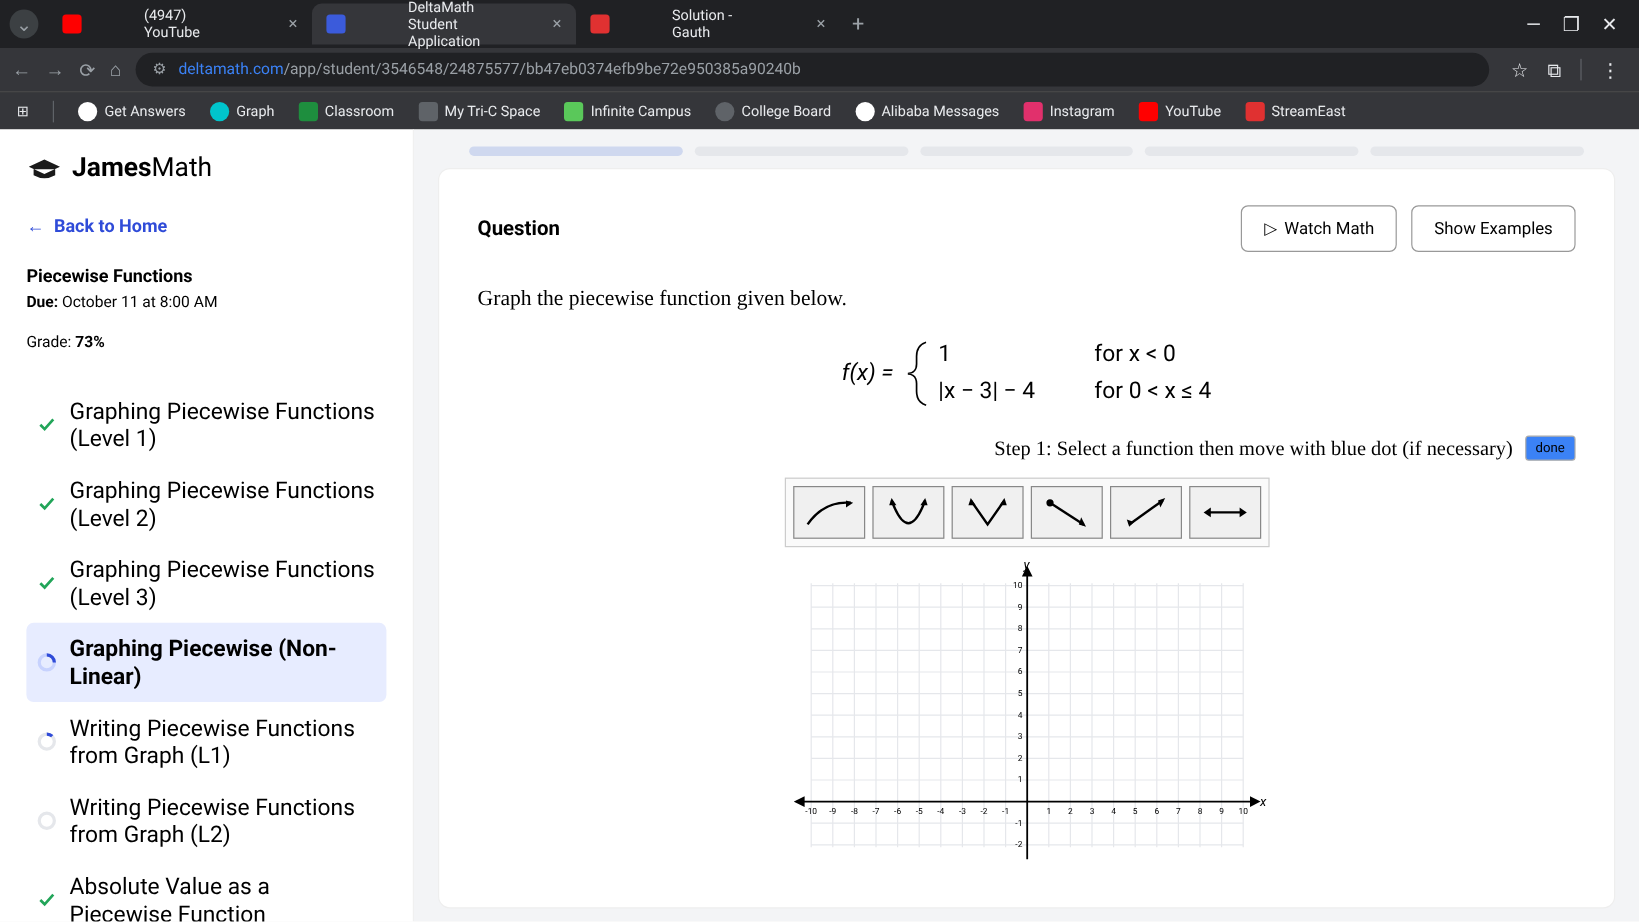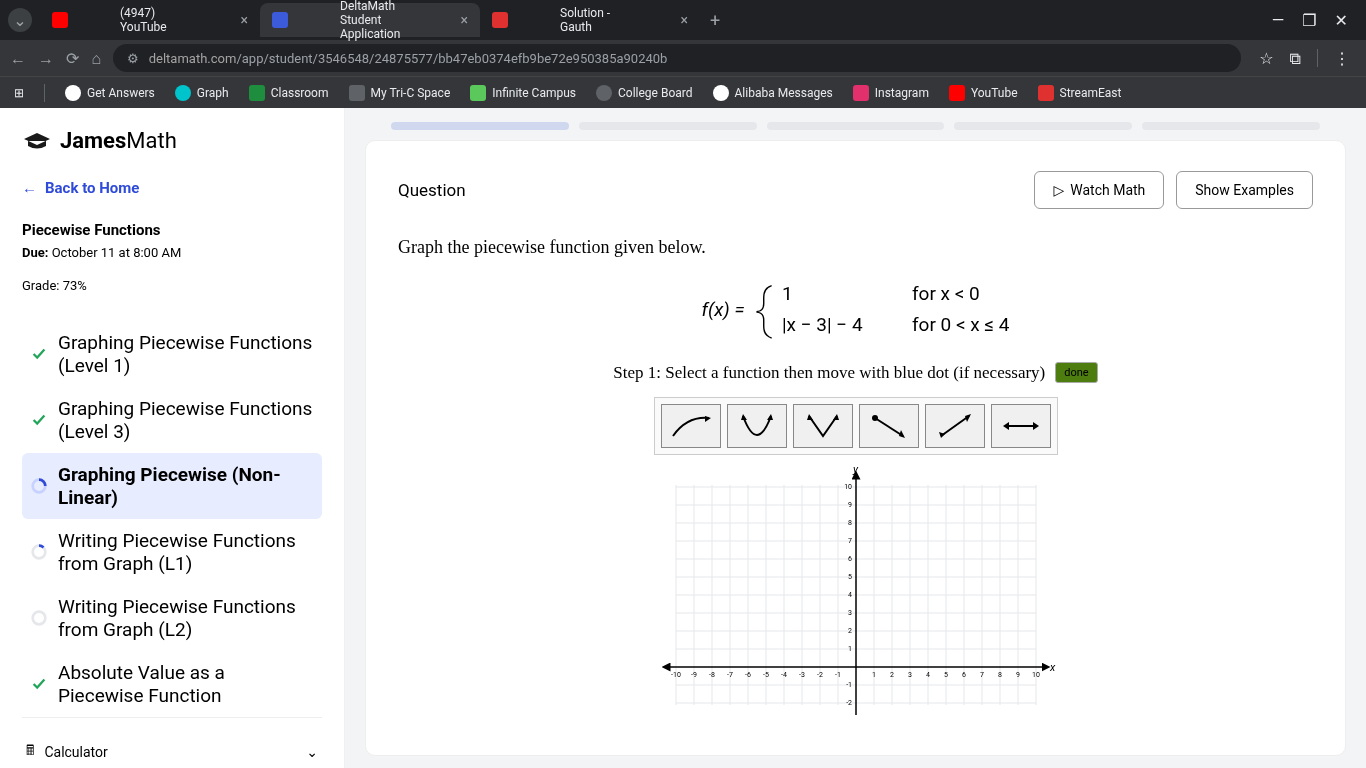--- a/index.html
+++ b/index.html
@@ -11,42 +11,42 @@
 .tab { display: flex; align-items: center; padding: 0 12px; height: 34px; color: #e8eaed; font-size: 12px; border-radius: 8px 8px 0 0; max-width: 220px; position: relative; gap: 44px; }
 .tab.active { background: #35363a; }
 .tab-icon { width: 16px; height: 16px; margin-right: 8px; border-radius: 3px; flex-shrink: 0; }
 .tab-close { margin-left: 8px; color: #9aa0a6; font-size: 14px; }
 .tab-new { color: #9aa0a6; padding: 0 10px; font-size: 18px; }
 .window-controls { margin-left: auto; display: flex; gap: 18px; color: #e8eaed; padding-right: 10px; }
 
 .browser-bar { background: #35363a; height: 36px; display: flex; align-items: center; padding: 0 10px; gap: 12px; }
 .nav-btn { color: #9aa0a6; font-size: 16px; cursor: pointer; }
 .url-bar { flex: 1; background: #202124; border-radius: 18px; height: 28px; display: flex; align-items: center; padding: 0 14px; color: #9aa0a6; font-size: 13px; }
-.url-domain { color: #a3a3a3; }
+.url-domain { color: #3b82f6; }
 .url-actions { display: flex; gap: 16px; color: #e8eaed; padding: 0 6px; }
 
 .bookmarks { background: #35363a; height: 32px; display: flex; align-items: center; padding: 0 14px; gap: 20px; border-top: 1px solid #444; }
 .bookmark { display: flex; align-items: center; gap: 6px; color: #e8eaed; font-size: 12px; cursor: pointer; }
 .bm-icon { width: 16px; height: 16px; border-radius: 3px; flex-shrink: 0; }
 
 
 .page { display: flex; height: calc(768px - 108px); background: #fff; }
 
 
 .sidebar { width: 345px; background: #fff; padding: 20px 22px; display: flex; flex-direction: column; border-right: 1px solid #f0f0f0; }
 .logo { display: flex; align-items: center; gap: 8px; margin-bottom: 26px; }
 .logo-icon { width: 30px; height: 20px; }
 .logo-text { font-size: 22px; }
 .logo-bold { font-weight: 700; }
 .back-link { color: #2f4bd8; font-size: 15px; font-weight: 700; margin-bottom: 24px; display: flex; align-items: center; gap: 8px; cursor: pointer; }
 .assign-title { font-size: 15px; font-weight: 700; margin-bottom: 6px; }
 .due { font-size: 13px; margin-bottom: 18px; }
 .due-label { font-weight: 700; }
 .grade-row { font-size: 13px; margin-bottom: 4px; }
-.grade-val { font-weight: 400; }
+.grade-val { font-weight: 700; }
 .progress-track { height: 6px; background: #e5e7eb; border-radius: 3px; overflow: hidden; margin-bottom: 24px; }
 .progress-fill { height: 100%; background: #2f4bd8; }
 
 .skill-list { list-style: none; }
 .skill { display: flex; align-items: center; gap: 10px; padding: 10px 8px; font-size: 19px; border-radius: 6px; cursor: pointer; }
 .skill.active { background: #e7ecff; font-weight: 700; }
 .skill-icon { width: 18px; height: 18px; flex-shrink: 0; }
 
 .sidebar-bottom { margin-top: auto; border-top: 1px solid #eee; padding-top: 14px; }
 .sb-row { display: flex; align-items: center; justify-content: space-between; padding: 8px 4px; font-size: 14px; cursor: pointer; }
@@ -54,37 +54,37 @@
 .logout { color: #2f4bd8; }
 
 
 .main { flex: 1; background: #f3f4f6; padding: 0 20px; overflow: hidden; }
 .skel-row { display: flex; gap: 10px; padding: 14px 26px 10px; }
 .skel { height: 8px; background: #cfd8ef; border-radius: 4px; flex: 1; }
 .skel.dim { background: #e5e7eb; }
 
 .card { background: #fff; border-radius: 10px; padding: 30px 32px; border: 1px solid #eee; }
 .card-head { display: flex; align-items: center; justify-content: space-between; margin-bottom: 28px; }
-.q-label { font-weight: 400; font-size: 17px; }
+.q-label { font-weight: 700; font-size: 17px; }
 .head-btns { display: flex; gap: 12px; }
 .btn-outline { border: 1px solid #999; background: #fff; padding: 10px 18px; border-radius: 6px; font-size: 14px; cursor: pointer; display: flex; align-items: center; gap: 6px; }
 
 .prompt { font-size: 18px; font-family: Georgia, serif; margin-bottom: 24px; }
 
 .eq-wrap { display: flex; justify-content: center; margin-bottom: 26px; font-family: Georgia, serif; font-size: 19px; }
 .eq { display: flex; align-items: center; gap: 10px; }
 .brace { font-size: 54px; line-height: 0.8; font-weight: 100; }
 .cases { display: flex; flex-direction: column; gap: 8px; }
 .case-row { display: flex; }
 .case-expr { width: 130px; }
 .case-cond { }
 
-.step-row { display: flex; align-items: center; justify-content: center; gap: 10px; margin-bottom: 14px; }
+.step-row { display: flex; align-items: center; justify-content: flex-end; gap: 10px; margin-bottom: 14px; }
 .step-text { font-family: Georgia, serif; font-size: 17px; }
-.done-btn { border: 1px solid #aaa; background: #4d7c0f; padding: 3px 8px; font-size: 11px; border-radius: 3px; cursor: pointer; }
+.done-btn { border: 1px solid #aaa; background: #3b82f6; padding: 3px 8px; font-size: 11px; border-radius: 3px; cursor: pointer; }
 
 .shape-picker { display: flex; justify-content: center; gap: 6px; border: 1px solid #ccc; padding: 6px; width: fit-content; margin: 0 auto 10px; background: #fafafa; }
 .shape-btn { width: 60px; height: 44px; border: 1px solid #888; background: #f0f0f0; display: flex; align-items: center; justify-content: center; cursor: pointer; }
 
 .graph-wrap { display: flex; justify-content: center; position: relative; }
 .graph-svg { }
 
 .divider { border: 0; border-left: 1px solid #5f6368; height: 18px; }
 </style>
 </head>
@@ -197,20 +197,26 @@
     <div class="progress-track">
         <div class="progress-fill" style="width:73%"></div>
       </div>
 
     <ul class="skill-list">
       <li class="skill">
         <svg class="skill-icon" viewBox="0 0 20 20">
             <path d="M4 10 L8 14 L16 5" stroke="#22a559" stroke-width="2.5" fill="none"></path>
           </svg>
         <span>Graphing Piecewise Functions (Level 1)</span>
+      </li>
+      <li class="skill">
+        <svg class="skill-icon" viewBox="0 0 20 20">
+            <path d="M4 10 L8 14 L16 5" stroke="#22a559" stroke-width="2.5" fill="none"></path>
+          </svg>
+        <span>Graphing Piecewise Functions (Level 2)</span>
       </li>
       <li class="skill">
         <svg class="skill-icon" viewBox="0 0 20 20">
             <path d="M4 10 L8 14 L16 5" stroke="#22a559" stroke-width="2.5" fill="none"></path>
           </svg>
         <span>Graphing Piecewise Functions (Level 3)</span>
       </li>
       <li class="skill active">
         <svg class="skill-icon" viewBox="0 0 20 20">
             <circle cx="10" cy="10" r="7" stroke="#c7d2fe" stroke-width="3" fill="none"></circle>

